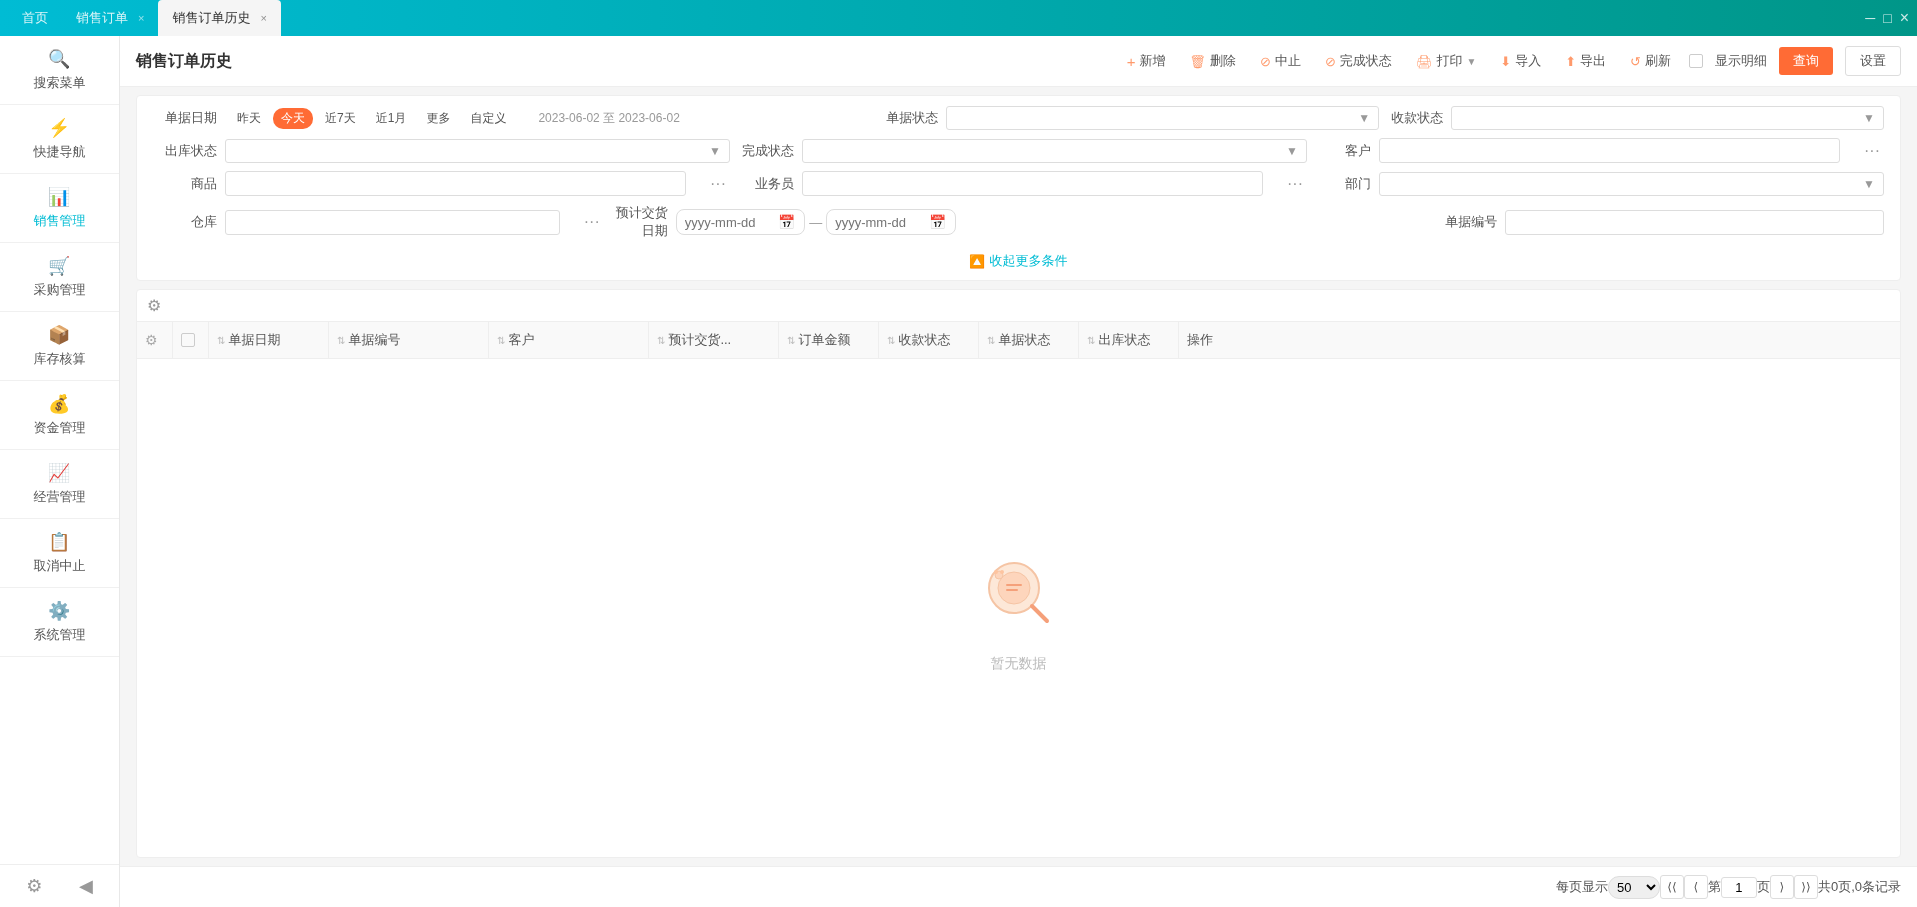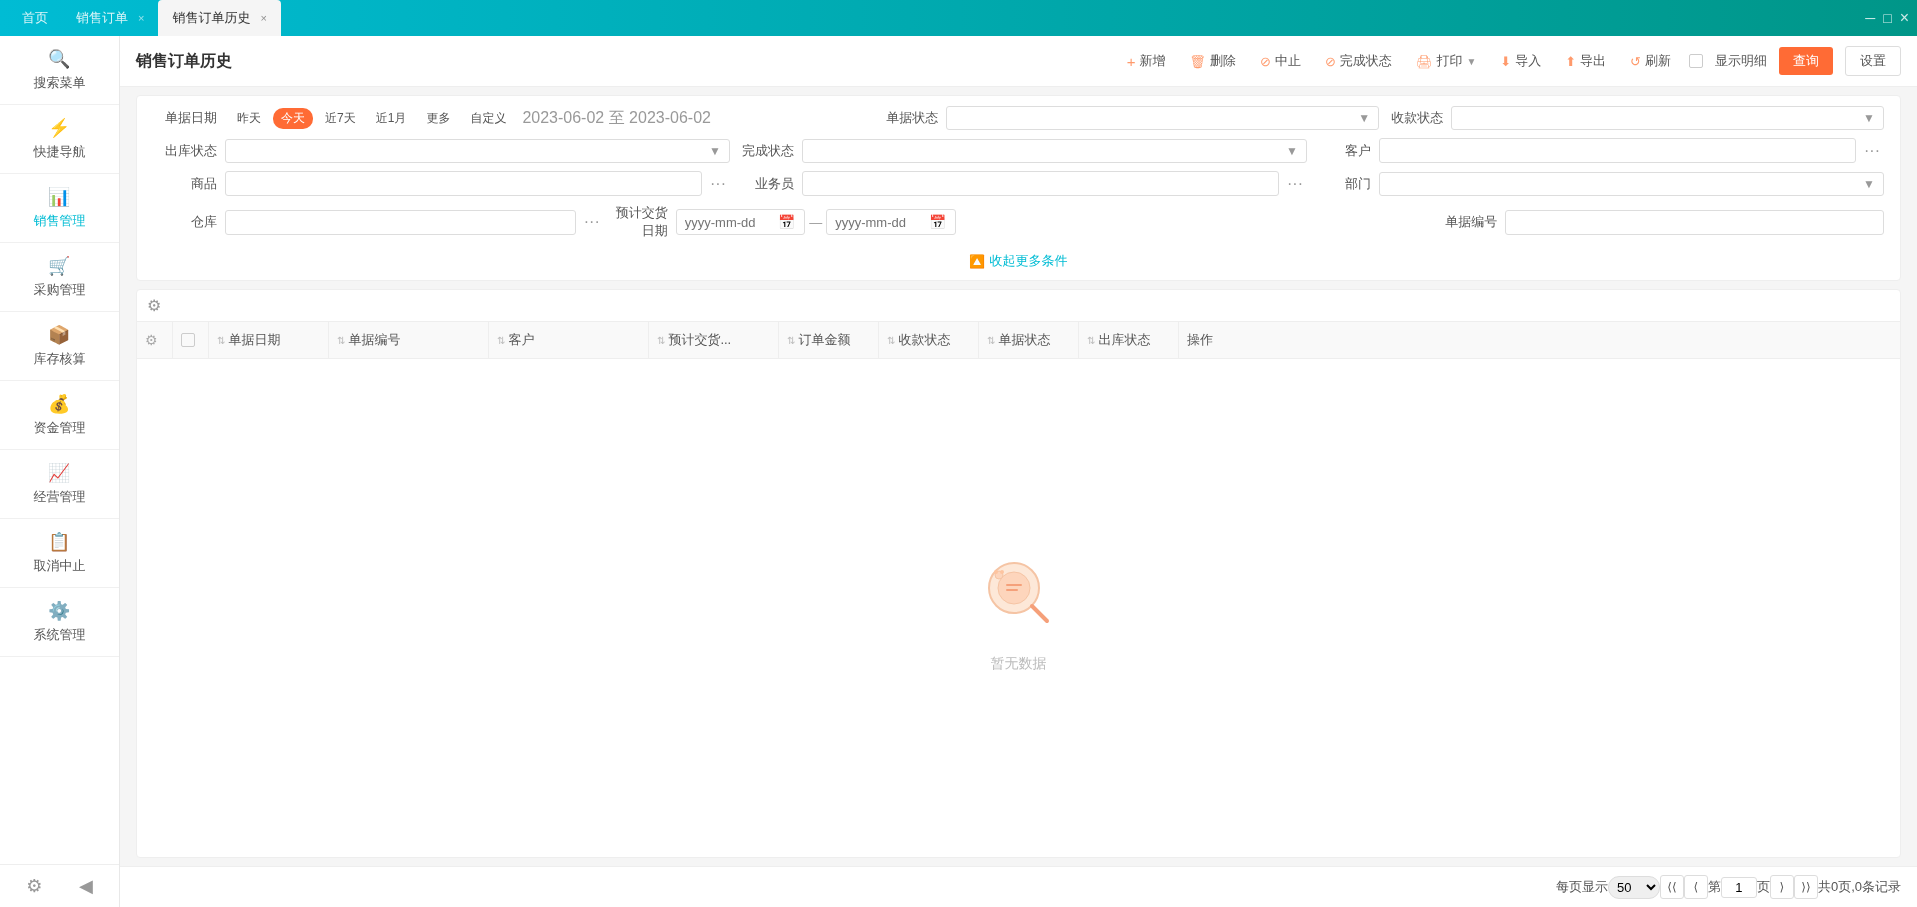--- a/index.html
+++ b/index.html
@@ -139,21 +139,21 @@
       font-size: 13px;
       flex-shrink: 0;
       text-align: right;
       padding-right: 8px;
     }
     .filter-field {
       display: flex;
       align-items: center;
       flex: 1;
       min-width: 0;
-      gap: 4px;
+      gap: 20px;
     }
     .filter-input {
       flex: 1;
       border: 1px solid #ddd;
       border-radius: 3px;
       padding: 4px 8px;
       font-size: 13px;
       color: #333;
       outline: none;
       background: white;
@@ -178,21 +178,21 @@
     .date-range-group {
       display: flex;
       align-items: center;
       gap: 4px;
       flex: 1;
     }
     .date-input-wrap {
       display: flex;
       align-items: center;
       border: 1px solid #ddd;
-      border-radius: 3px;
+      border-radius: 8px;
       padding: 4px 8px;
       background: white;
       gap: 4px;
     }
     .date-input-wrap input {
       border: none;
       outline: none;
       font-size: 13px;
       color: #999;
       width: 90px;
@@ -213,21 +213,21 @@
       font-size: 12px;
       cursor: pointer;
       border: none;
       background: transparent;
       color: #555;
     }
     .date-btn.active {
       background: #ff6b35;
       color: white;
     }
-    .date-range-text { font-size: 16px; color: #999; margin-left: 4px; }
+    .date-range-text { font-size: 12px; color: #999; margin-left: 4px; }
 
     
     .collapse-row {
       text-align: center;
       color: #00bcd4;
       cursor: pointer;
       font-size: 13px;
       padding: 4px 0 0 0;
       display: flex;
       align-items: center;

